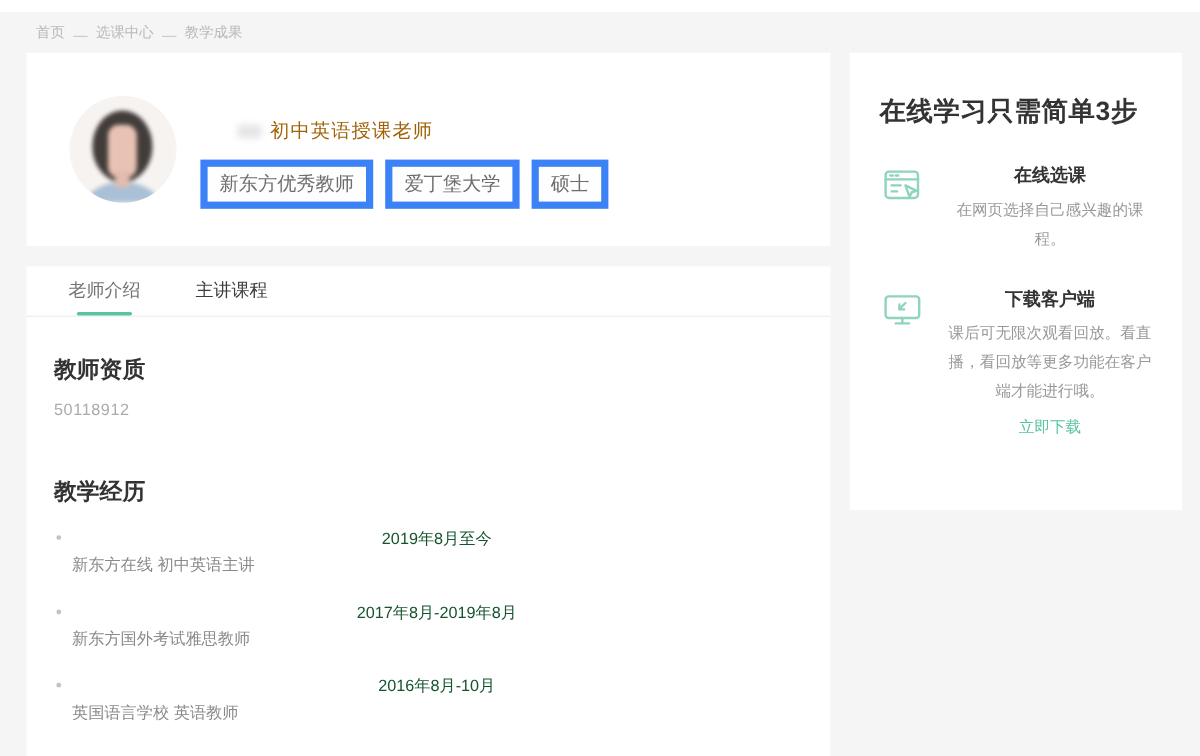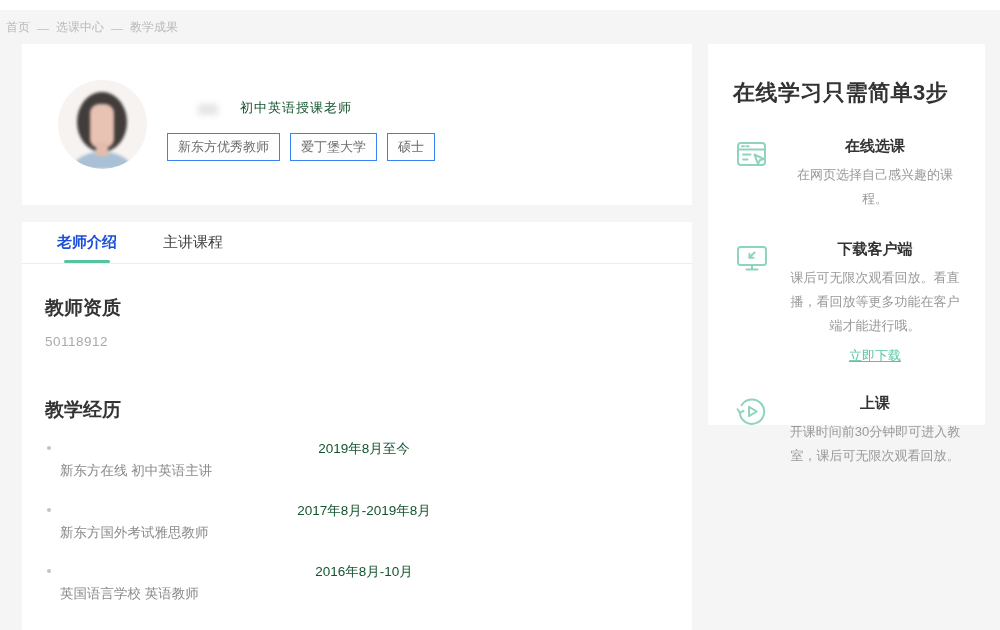--- a/index.html
+++ b/index.html
@@ -9,60 +9,60 @@
     background: #f5f5f6;
     font-family: "Liberation Sans", "DejaVu Sans", sans-serif;
     color: #333;
   }
   .top-strip {
     position: absolute; top: 0; left: 0; right: 0; height: 10px;
     background: #ffffff;
   }
   
   .breadcrumb {
-    position: absolute; top: 19px; left: 6px;
+    position: absolute; top: 19px; left: 30px;
     font-size: 12px; color: #b9b9b9; display: flex; align-items: flex-end;
   }
   .breadcrumb .sep { margin: 0 7px; color: #c5c5c5; }
   .breadcrumb .crumb { cursor: pointer; }
 
   .card { position: absolute; background: #ffffff; }
 
   
   .teacher-card { left: 22px; top: 44px; width: 670px; height: 161px; }
   .avatar {
     position: absolute; left: 36px; top: 36px; width: 89px; height: 89px;
     border-radius: 50%; overflow: hidden; background: #f7f4f1;
   }
   .avatar svg { filter: blur(1.6px); }
   .name-blur {
     position: absolute; left: 176px; top: 60px; width: 20px; height: 11px;
     background: #cfcfcf; filter: blur(3px); opacity: .55;
   }
   .teacher-name {
-    position: absolute; left: 218px; top: 55px;
-    font-size: 13px; color: #14532d; letter-spacing: 1px;
+    position: absolute; left: 203px; top: 55px;
+    font-size: 16px; color: #a16207; letter-spacing: 1px;
   }
   .tags { position: absolute; left: 145px; top: 89px; display: flex; gap: 10px; }
   .tag {
-    border: 1px solid #3b82f6; color: #6d6d6d; background: #fefefe;
-    font-size: 13px; padding: 4px 10px; white-space: nowrap;
+    border: 6px solid #3b82f6; color: #6d6d6d; background: #fefefe;
+    font-size: 16px; padding: 4px 10px; white-space: nowrap;
   }
 
   
   .content-card { left: 22px; top: 222px; width: 670px; height: 408px; }
   .tabbar {
     display: flex; gap: 46px; padding-left: 35px; height: 42px;
     border-bottom: 1px solid #ededed;
   }
   .tab {
     display: flex; align-items: center; height: 100%;
     font-size: 15px; color: #3c3c3c; position: relative; cursor: pointer;
   }
-  .tab.active { color: #1d4ed8; font-weight: bold; }
+  .tab.active { color: #737373; font-weight: normal; }
   .tab.active::after {
     content: ""; position: absolute; left: 50%; transform: translateX(-50%);
     bottom: 0; width: 46px; height: 3px; background: #56c3a2; border-radius: 2px;
   }
   .sections { padding: 0 24px 0 23px; }
   .sec-heading { font-size: 19px; font-weight: bold; color: #333; }
   .h-qual { margin-top: 31px; }
   .qual-id { margin-top: 13px; font-size: 13.5px; color: #ababab; letter-spacing: .5px; }
   .h-exp { margin-top: 48px; }
   .experience { list-style: none; margin-top: 15px; }
@@ -81,21 +81,21 @@
   
   .sidebar-card { left: 708px; top: 44px; width: 277px; height: 381px; }
   .sidebar-inner { padding: 34px 24px 0 25px; }
   .sidebar-title { font-size: 22px; font-weight: bold; color: #333; letter-spacing: .5px; }
   .step { display: flex; margin-top: 26px; text-align: center; }
   .step-icon { width: 38px; flex: none; margin-right: 18px; margin-top: 2px; }
   .step-title { font-size: 15px; font-weight: bold; color: #333; margin-top: 3px; }
   .step-desc { font-size: 13px; color: #999; line-height: 1.85; margin-top: 7px; }
   .download-link {
     display: inline-block; margin-top: 9px; font-size: 13px;
-    color: #56c3a2; text-decoration: underline; cursor: pointer;
+    color: #56c3a2; cursor: pointer;
   }
 </style>
 </head>
 <body>
 
 <div class="top-strip"></div>
 
 <div class="breadcrumb">
   <span class="crumb">首页</span>
   <span class="sep">—</span>
@@ -185,27 +185,14 @@
           <path d="M16.5 14.8 L16.5 18.8 L20.5 18.8"></path>
         </svg>
       </div>
       <div class="step-body">
         <div class="step-title">下载客户端</div>
         <div class="step-desc">课后可无限次观看回放。看直播，看回放等更多功能在客户端才能进行哦。</div>
         <span class="download-link">立即下载</span>
       </div>
     </div>
 
-    <div class="step">
-      <div class="step-icon">
-        <svg width="38" height="38" viewBox="0 0 38 38" fill="none" stroke="#8fd4bc" stroke-width="2" stroke-linecap="round" stroke-linejoin="round">
-          <path d="M8.6 12.2 A 12.2 12.2 0 1 1 6.8 19.6"></path>
-          <path d="M4.6 16.2 L6.9 19.8 L10.5 17.8"></path>
-          <path d="M16 13.8 L16 23.2 L23.8 18.5 Z"></path>
-        </svg>
-      </div>
-      <div class="step-body">
-        <div class="step-title">上课</div>
-        <div class="step-desc">开课时间前30分钟即可进入教室，课后可无限次观看回放。</div>
-      </div>
-    </div>
   </div>
 </div>
 
 </body></html>

